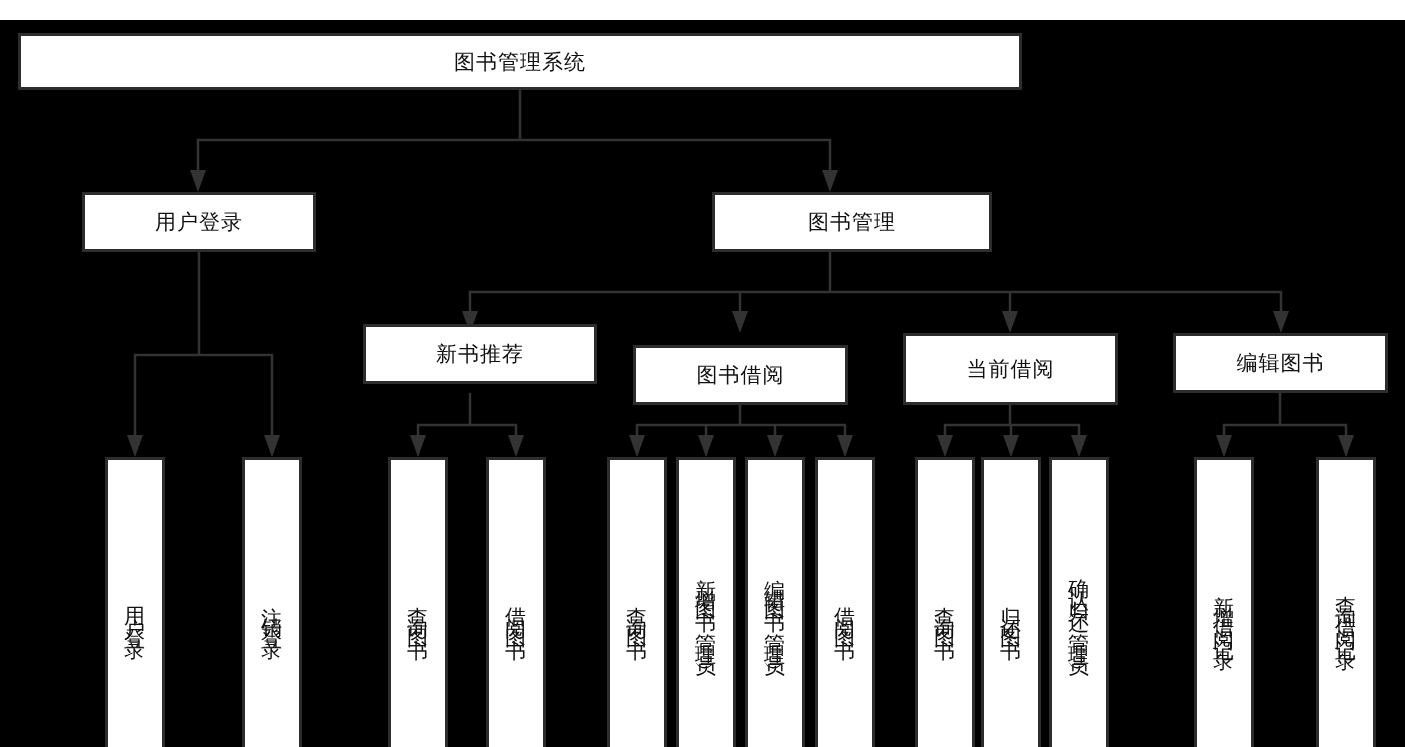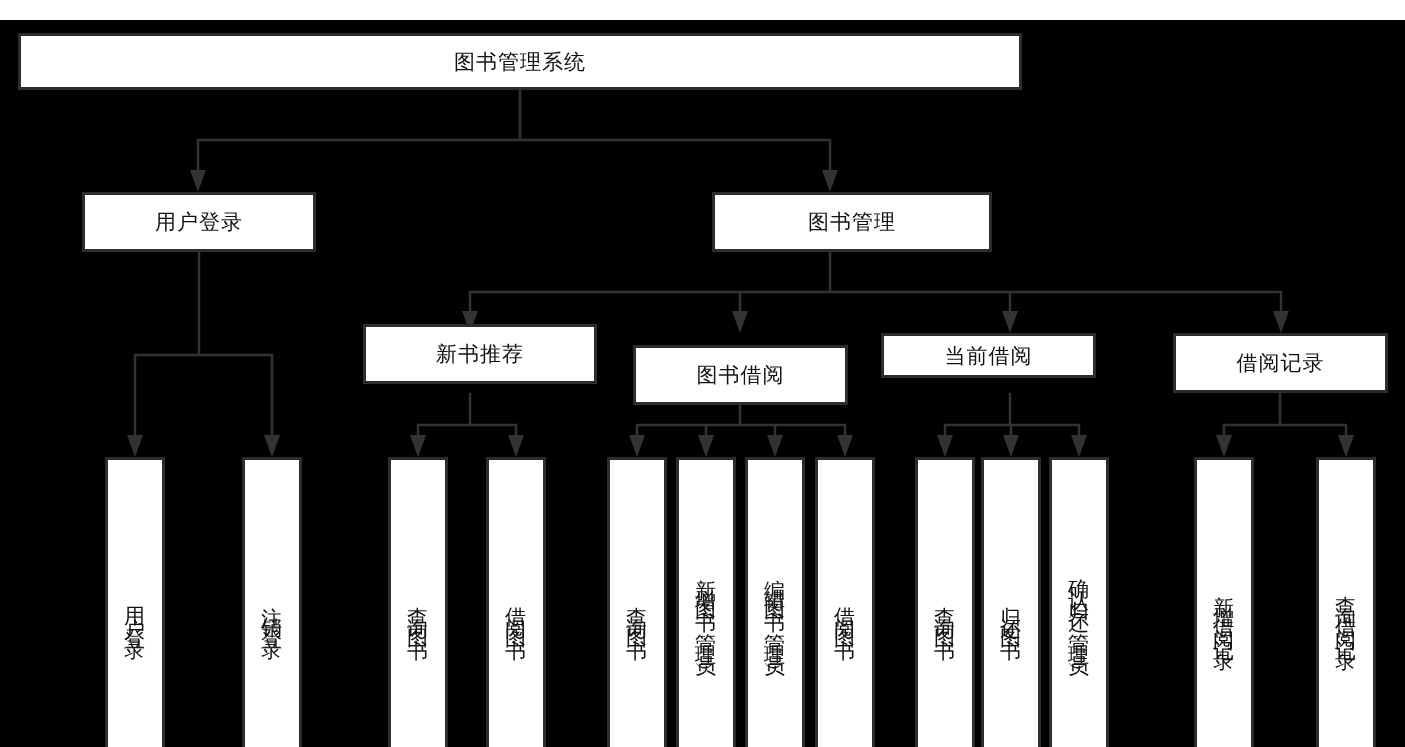--- a/index.html
+++ b/index.html
@@ -79,25 +79,25 @@
   <div class="node" style="left:712px;top:172px;width:280px;height:60px">
     <span>图书管理</span>
   </div>
 
   <div class="node" style="left:363px;top:304px;width:234px;height:60px">
     <span>新书推荐</span>
   </div>
   <div class="node" style="left:633px;top:325px;width:215px;height:60px">
     <span>图书借阅</span>
   </div>
-  <div class="node" style="left:881px;top:313px;width:215px;height:45px">
+  <div class="node" style="left:903px;top:313px;width:215px;height:72px">
     <span>当前借阅</span>
   </div>
   <div class="node" style="left:1173px;top:313px;width:215px;height:60px">
-    <span>借阅记录</span>
+    <span>编辑图书</span>
   </div>
 
   <div class="node leaf" style="left:105px;top:437px;width:60px;height:301px">
     <span>用户登录</span>
   </div>
   <div class="node leaf" style="left:242px;top:437px;width:60px;height:301px">
     <span>注销登录</span>
   </div>
 
   <div class="node leaf" style="left:388px;top:437px;width:60px;height:301px">

